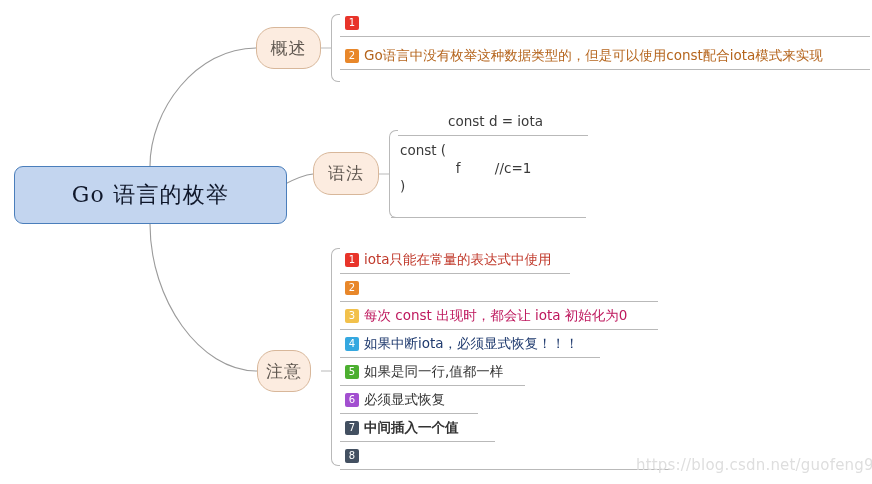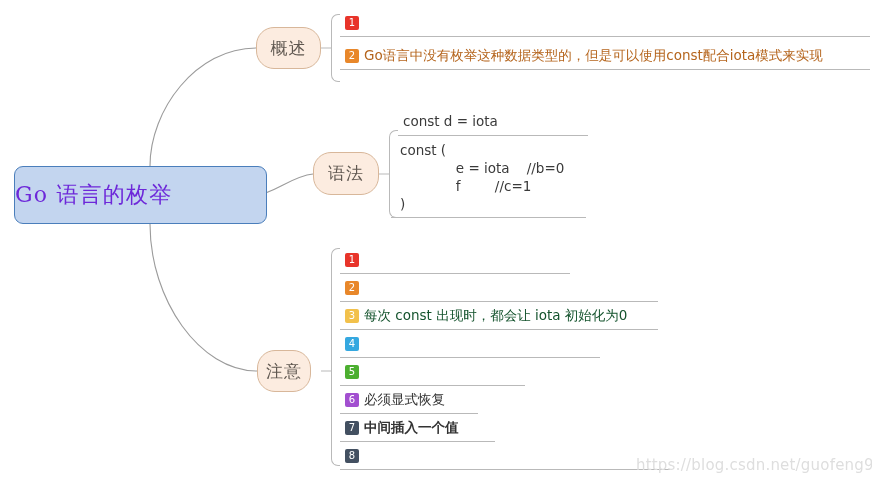--- a/index.html
+++ b/index.html
@@ -21,28 +21,29 @@
     position: absolute;
     left: 0; top: 0;
     width: 872px; height: 484px;
     pointer-events: none;
   }
 
   
   .root-node {
     position: absolute;
     left: 14px; top: 166px;
-    width: 253px; height: 58px;
+    width: 273px; height: 58px;
     box-sizing: border-box;
     background: #c3d5ef;
     border: 1.4px solid #4a7ebb;
     border-radius: 9px;
     display: flex;
     align-items: center;
-    color: #6d28d9;
+    justify-content: center;
+    color: #0f172a;
     font-size: 22px;
     letter-spacing: 1.2px;
     font-family: "DejaVu Serif", "Liberation Serif", serif;
   }
 
   
   .branch-node {
     position: absolute;
     box-sizing: border-box;
     background: #fcece0;
@@ -167,58 +168,60 @@
   </div>
 
   <div class="leaf" style="left:340px; top:42px; width:530px;">
     <span class="badge" style="background: rgb(232, 135, 42);">2</span>
     <span class="leaf-text" style="color: rgb(181, 101, 29);">Go语言中没有枚举这种数据类型的，但是可以使用const配合iota模式来实现</span>
     <span class="underline" style="width:530px;"></span>
   </div>
 
   <div class="bracket" style="left:389px; top:130px; width:9px; height:88px;"></div>
 
-  <div class="leaf" style="left:398px; top:108px; width:190px; justify-content:flex-start;">
+  <div class="leaf" style="left:398px; top:108px; width:190px; justify-content:center;">
     <span class="leaf-text">const d = iota</span>
     <span class="underline" style="width:190px;"></span>
   </div>
 
   <div class="code-box" style="left:391px; top:136px; width:195px; height:82px;">
     <div class="cl">const (</div>
-    <div class="cl">             e = iota    //b=0</div>
     <div class="cl">             f        //c=1</div>
     <div class="cl">)</div>
     <span class="code-underline" style="width:195px;"></span>
   </div>
 
   <div class="bracket" style="left:331px; top:248px; width:9px; height:218px;"></div>
 
   <div class="leaf" style="left:340px; top:246px; width:230px;">
     <span class="badge" style="background: rgb(232, 52, 42);">1</span>
+    <span class="leaf-text" style="color: rgb(192, 57, 43);">iota只能在常量的表达式中使用</span>
     <span class="underline" style="width:230px;"></span>
   </div>
 
   <div class="leaf" style="left:340px; top:274px; width:318px;">
     <span class="badge" style="background: rgb(232, 135, 42);">2</span>
     <span class="underline" style="width:318px;"></span>
   </div>
 
   <div class="leaf" style="left:340px; top:302px; width:318px;">
     <span class="badge" style="background: rgb(242, 193, 75);">3</span>
-    <span class="leaf-text" style="color: #14532d;">每次 const 出现时，都会让 iota 初始化为0</span>
+    <span class="leaf-text" style="color: #be185d;">每次 const 出现时，都会让 iota 初始化为0</span>
     <span class="underline" style="width:318px;"></span>
   </div>
 
   <div class="leaf" style="left:340px; top:330px; width:260px;">
     <span class="badge" style="background: rgb(53, 168, 224);">4</span>
+    <span class="leaf-text" style="color: rgb(31, 58, 110);">如果中断iota，必须显式恢复！！！</span>
     <span class="underline" style="width:260px;"></span>
   </div>
 
   <div class="leaf" style="left:340px; top:358px; width:185px;">
     <span class="badge" style="background: rgb(76, 175, 48);">5</span>
+    <span class="leaf-text" style="color: rgb(51, 51, 51);">如果是同一行,值都一样</span>
     <span class="underline" style="width:185px;"></span>
   </div>
 
   <div class="leaf" style="left:340px; top:386px; width:138px;">
     <span class="badge" style="background: rgb(162, 79, 208);">6</span>
     <span class="leaf-text" style="color: rgb(51, 51, 51);">必须显式恢复</span>
     <span class="underline" style="width:138px;"></span>
   </div>
 
   <div class="leaf" style="left:340px; top:414px; width:155px;">

